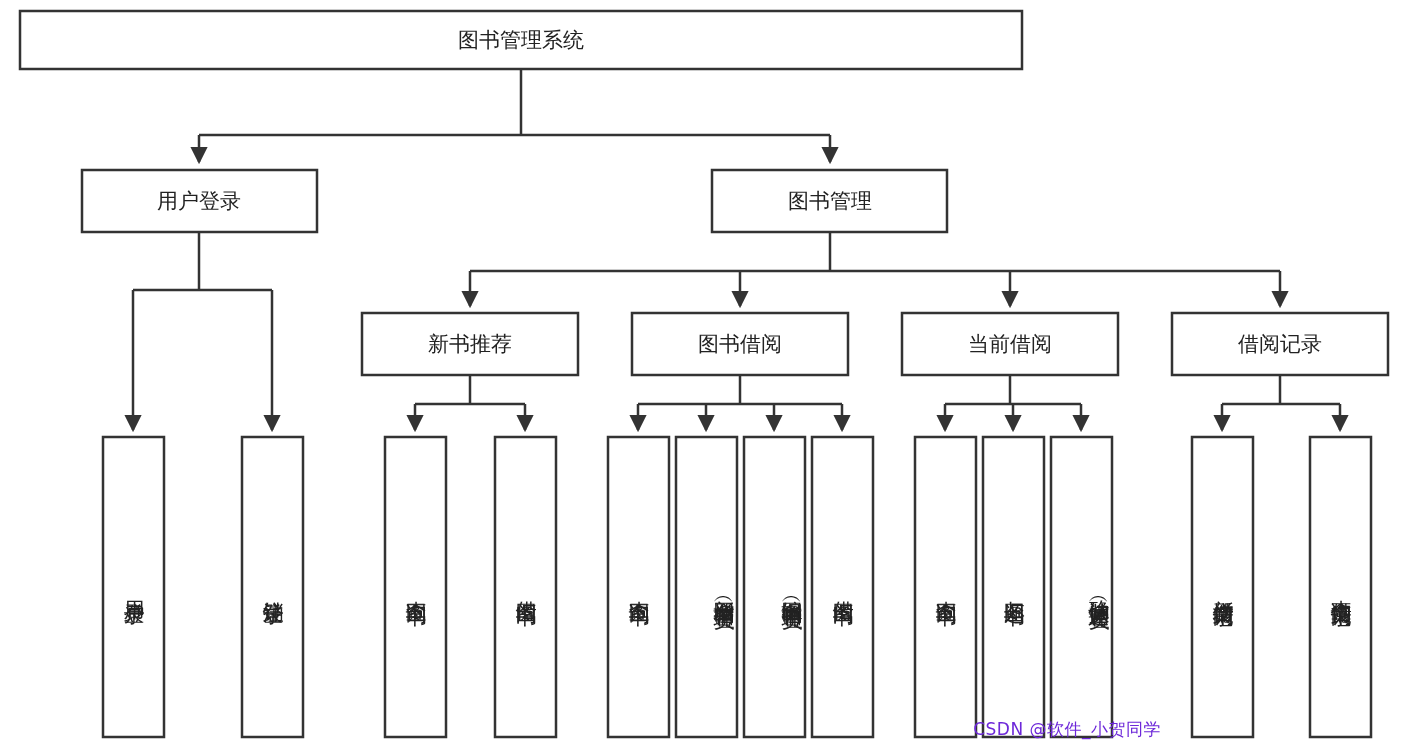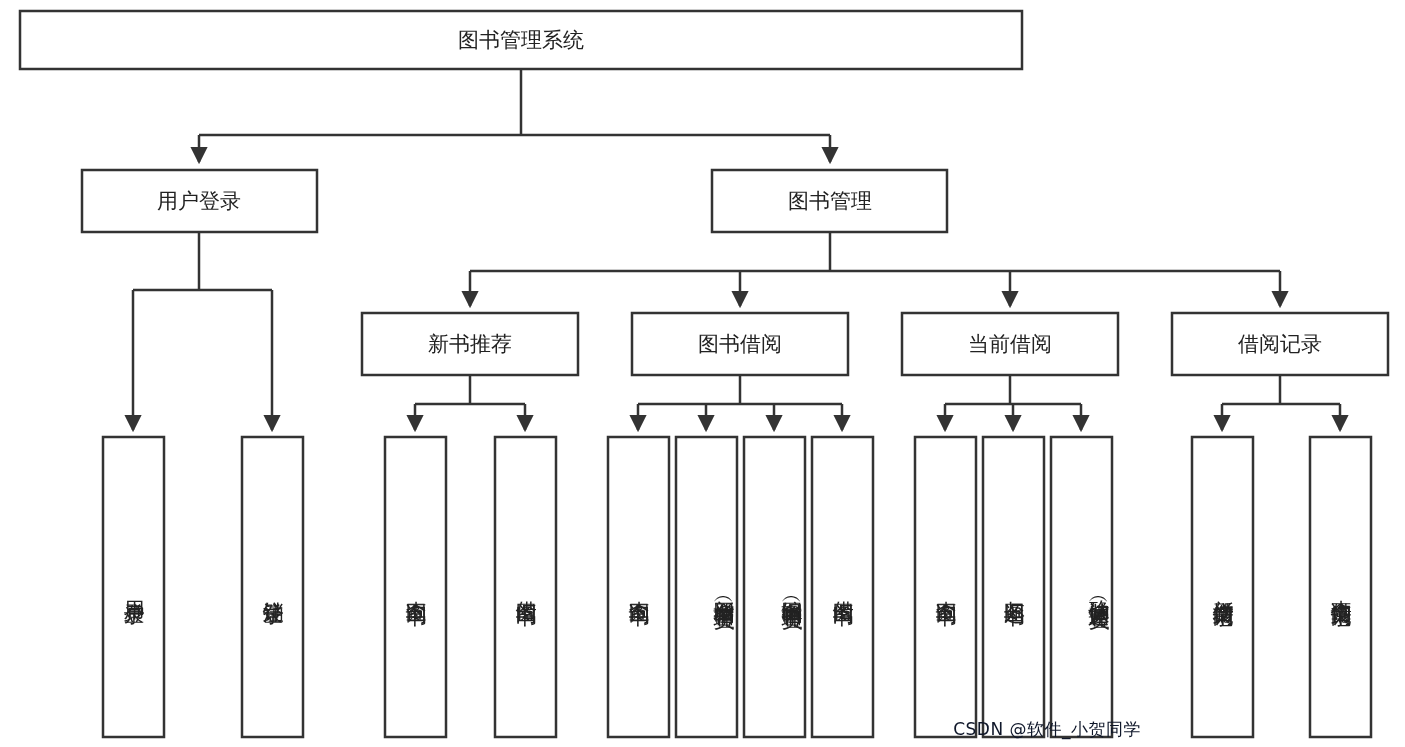--- a/index.html
+++ b/index.html
@@ -58,25 +58,25 @@
     stroke-width: 2.5;
     fill: none;
     stroke-linecap: butt;
   }
   .arrow-head {
     fill: #333333;
     stroke: none;
   }
   #watermark {
     position: absolute;
-    right: 20px;
+    right: 0;
     bottom: 6px;
     font-family: "DejaVu Sans", "Liberation Sans", sans-serif;
     font-size: 17px;
-    color: #0f172a;
+    color: #6d28d9;
     letter-spacing: 0.5px;
     user-select: none;
     margin-left: 40px;
   }
 </style>
 </head>
 <body>
 
 <div id="diagram-root">
 

